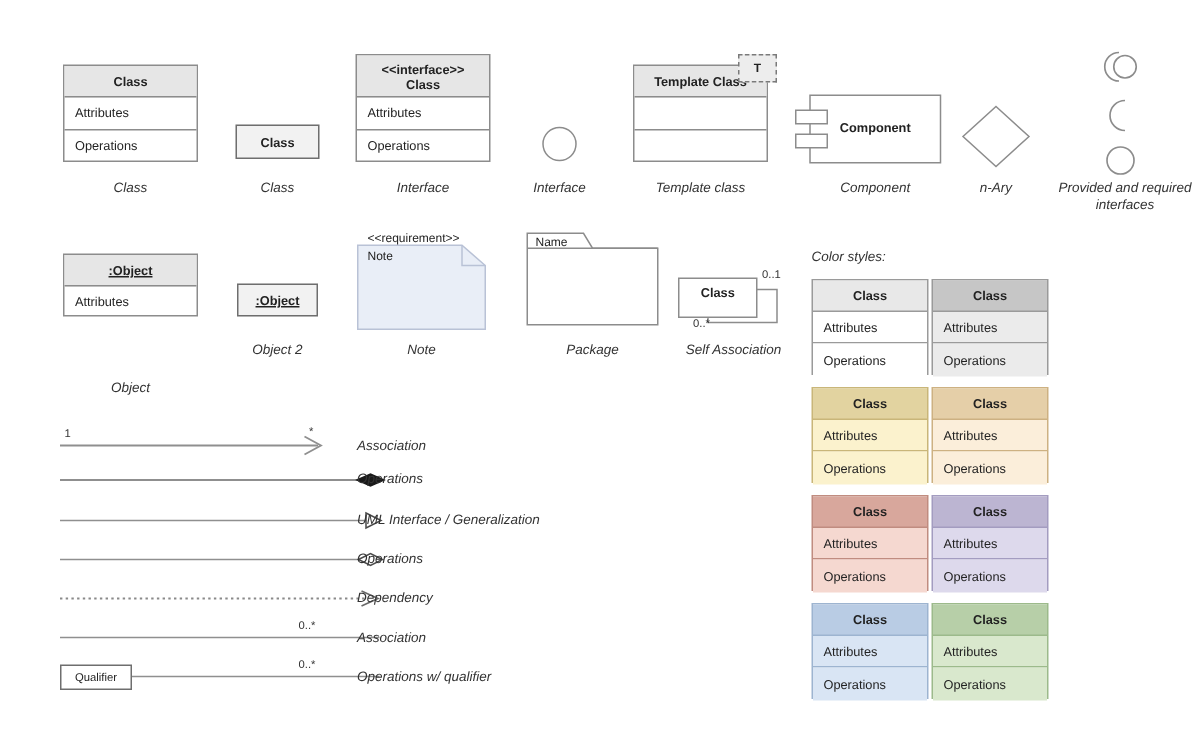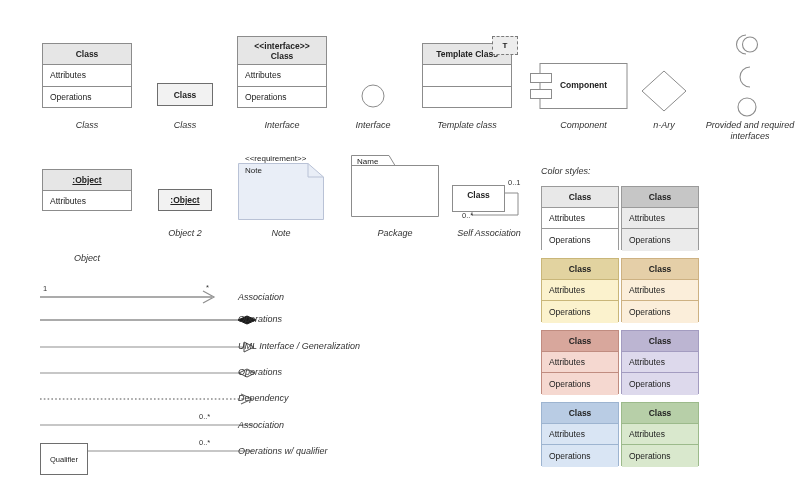--- a/index.html
+++ b/index.html
@@ -243,21 +243,21 @@
   <div class="rellabel" style="left:238px;top:393px;">Dependency</div>
 
   <div class="abs" style="left:40px;top:418px;">
     <svg width="182" height="14" viewBox="0 0 182 14">
       <line x1="0" y1="7" x2="213" y2="7" stroke="#8f8f8f" stroke-width="1.1"></line>
     </svg>
   </div>
   <div class="mult" style="left:199px;top:412px;">0..*</div>
   <div class="rellabel" style="left:238px;top:420px;">Association</div>
 
-  <div class="qualifier" style="left:40px;top:443px;width:48px;height:32px;">Qualifier</div>
+  <div class="qualifier" style="left:40px;top:443px;width:48px;height:17px;">Qualifier</div>
   <div class="abs" style="left:88px;top:444px;">
     <svg width="170" height="14" viewBox="0 0 170 14">
       <line x1="0" y1="7" x2="165" y2="7" stroke="#8f8f8f" stroke-width="1.1"></line>
     </svg>
   </div>
   <div class="mult" style="left:199px;top:438px;">0..*</div>
   <div class="rellabel" style="left:238px;top:446px;">Operations w/ qualifier</div>
 
   <div class="sectionlabel" style="left:541px;top:166px;">Color styles:</div>
 

